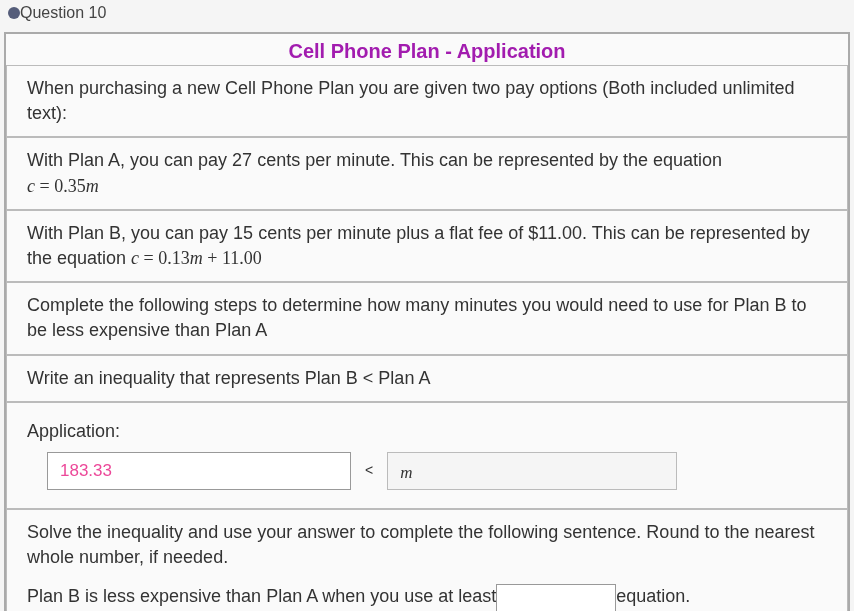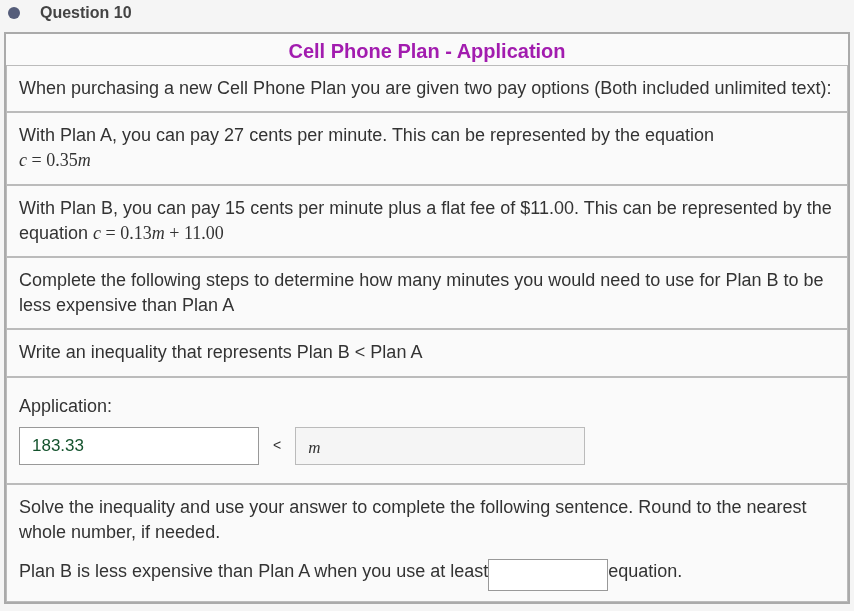--- a/index.html
+++ b/index.html
@@ -7,24 +7,24 @@
       font-family: Arial, Helvetica, sans-serif;
       background: #f5f5f5;
       width: 854px;
       height: 611px;
       overflow: hidden;
       color: #333;
     }
     .question-header {
       display: flex;
       align-items: center;
-      gap: 20px;
+      gap: 0;
       padding: 4px 8px;
       font-size: 16px;
-      font-weight: bold;
+      font-weight: normal;
       color: #444;
     }
     .bullet {
       width: 12px;
       height: 12px;
       border-radius: 50%;
       background: #555d7a;
       display: inline-block;
     }
     .main-container {
@@ -35,41 +35,42 @@
     }
     .title-row {
       text-align: center;
       font-weight: bold;
       font-size: 20px;
       padding: 6px 0 2px 0;
       color: #a21caf;
     }
     .cell {
       border: 1px solid #bbb;
-      padding: 10px 12px;
+      padding: 10px 20px;
       font-size: 18px;
       color: #333;
       line-height: 1.4;
     }
     .math-var { font-style: italic; font-family: 'Times New Roman', serif; }
     .math-eq { font-family: 'Times New Roman', serif; }
     .input-row {
       display: flex;
       align-items: center;
       gap: 14px;
       margin-top: 8px;
     }
     .text-input {
       border: 1px solid #999;
       background: #fff;
       padding: 8px 12px;
       font-size: 17px;
-      width: 240px;
+      width: 304px;
       height: 38px;
-      color: #14532d;
+      color: #ec4899;
+      margin-left: 20px;
     }
     .lt-sign {
       font-size: 14px;
       color: #333;
     }
     .readonly-box {
       border: 1px solid #bbb;
       background: #f5f5f5;
       padding: 8px 12px;
       font-size: 17px;

